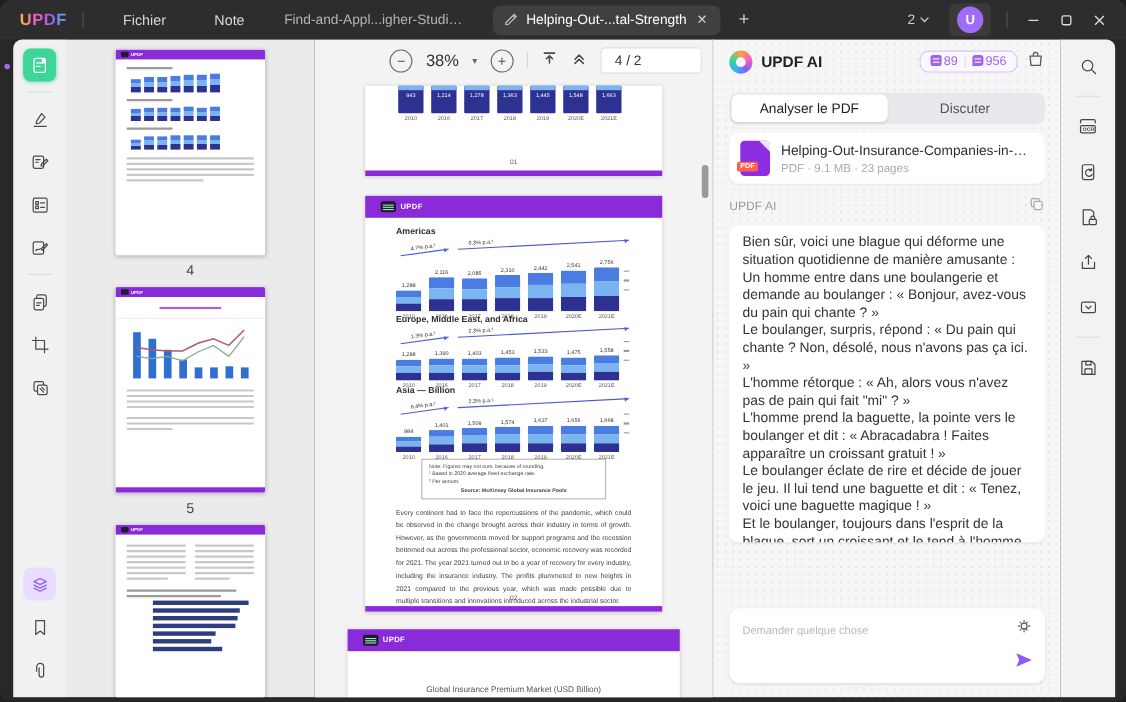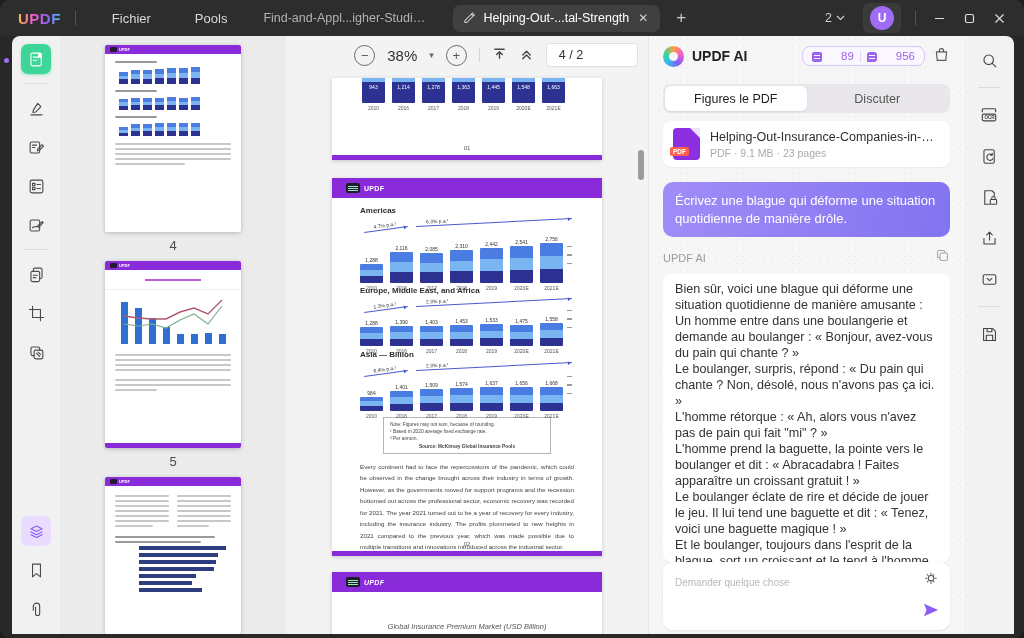--- a/index.html
+++ b/index.html
@@ -113,37 +113,37 @@
   .mc-bar.cut { background:#2c3192; align-items:center; }
   .mc-bar.cut .sliver { height:4px; background:#7ab5f2; width:100%; }
   .mc-valin { color:#fff; font-size:5px; margin-top:2px; }
   .mc-year { font-size:5px; color:#555; margin-top:2px; white-space:nowrap; }
   .mc-legend { position:absolute; right:2px; bottom:14px; display:flex; flex-direction:column; gap:7px; }
   .mc-legend i { width:5px; height:1.5px; background:#999; display:block; }
   .note-box { width:168px; margin:9px auto 0; border:0.5px solid #b5b5b5; padding:3px 6px; }
   .note-line { font-size:4.8px; color:#444; line-height:1.5; }
   .note-line:last-child { font-weight:bold; text-align:center; }
   .p4-body { font-size:6.2px; line-height:1.85; color:#3f3f3f; margin-top:7px; text-align:justify; }
-  .page5t { margin-top:16px; flex:1 0 auto; width:270px;font-style:italic; }
+  .page5t { margin-top:16px; flex:1 0 auto; width:302px; }
   .p5-title { text-align:center; font-size:7.5px; color:#555; margin-top:30px; }
   .vscroll { position:absolute; right:4px; top:114px; width:6px; height:30px; background:#9b9b9b; border-radius:3px; }
 
   
   .ai-panel { width:316px; flex:0 0 316px; background:#f6f6f6;
     background-image:radial-gradient(#e6e4ea 0.8px, transparent 0.8px); background-size:7px 7px;
     display:flex; flex-direction:column; padding:0 14px; border-left:1px solid #e6e6e6; }
   .ai-head { height:40px; display:flex; align-items:center; gap:8px; flex:0 0 40px; }
   .ai-logo { width:21px; height:21px; border-radius:50%;
     background:conic-gradient(#ff9f43,#f560c8,#8b5cf6,#35b6f5,#3ed598,#ff9f43); position:relative; }
   .ai-logo::after { content:''; position:absolute; inset:6px; background:#f6f6f6; border-radius:50%; }
   .ai-title { font-size:14px; font-weight:bold; color:#222; }
   .credit-pill { margin-left:auto; border:1px solid #d8c5f8; border-radius:8px; background:#faf7ff;
     display:flex; align-items:center; gap:6px; padding:3px 9px; font-size:11.5px; color:#9b63f0; }
   .pill-div { width:1px; height:11px; background:#e2d4fa; }
-  .pill-item { display:flex; align-items:flex-end; gap:19px; }
+  .pill-item { display:flex; align-items:flex-start; gap:2px; }
   .pill-ic { width:10px; height:10px; border-radius:2px; background:#9b63f0; display:inline-block; position:relative; }
   .pill-ic.chat { border-radius:3px 3px 3px 0; }
   .pill-ic::after { content:''; position:absolute; left:2px; right:2px; top:3px; height:1px; background:#fff; box-shadow:0 3px 0 #fff; }
   .bag-ic svg { stroke:#5a5a5a; fill:none; stroke-width:1.4; stroke-linecap:round; stroke-linejoin:round; }
   .ai-tabs { margin-top:8px; background:#e9e7ec; border-radius:8px; height:29px; display:flex; padding:2px; flex:0 0 29px; }
   .ai-tab { flex:1; display:flex; align-items:center; justify-content:center; font-size:12.5px; color:#555;
     border-radius:6px; }
   .ai-tab.active { background:#fff; color:#1f1f1f; box-shadow:0 1px 2px rgba(0,0,0,.08); }
   .file-card { margin-top:8px; background:#fff; border-radius:8px; padding:7px 10px; display:flex; gap:10px;
     align-items:center; box-shadow:0 1px 2px rgba(0,0,0,.05); flex:0 0 auto; }
@@ -181,21 +181,21 @@
 </style>
 </head>
 <body>
 
 <div class="window">
 
   <div class="titlebar">
     <div class="logo-updf">UPDF</div>
     <div class="tb-sep"></div>
     <div class="menu-item">Fichier</div>
-    <div class="menu-item">Pools</div>
+    <div class="menu-item">Note</div>
     <div class="tab">Find-and-Appl...igher-Studies</div>
     <div class="tab active">
       <span>
         <svg width="13" height="13" viewBox="0 0 14 14">
             <path d="M2 11.5 L9 4.5 L11 6.5 L4 13.5 H2 Z M9 4.5 l1.2-1.2 2 2 L11 6.5" stroke="#cdcdcd" fill="none" stroke-width="1.1"></path>
           </svg>
       </span>
       <span style="overflow:hidden;text-overflow:ellipsis;">Helping-Out-...tal-Strength</span>
       <span class="tab-close">✕</span>
     </div>
@@ -814,35 +814,34 @@
             </span>
         </div>
         <span class="bag-ic">
           <svg width="17" height="17" viewBox="0 0 20 20">
               <path d="M4 7 H16 L15 17 H5 Z M7.5 7 V5.5 a2.5 2.5 0 0 1 5 0 V7"></path>
             </svg>
         </span>
       </div>
 
       <div class="ai-tabs">
-        <div class="ai-tab active">Figures le PDF</div>
+        <div class="ai-tab active">Analyser le PDF</div>
         <div class="ai-tab">Discuter</div>
       </div>
 
       <div class="file-card">
         <div class="pdf-ic">
             <span class="pdf-badge">PDF</span>
           </div>
         <div class="file-info">
           <div class="file-name">Helping-Out-Insurance-Companies-in-Unlock...</div>
           <div class="file-meta">PDF · 9.1 MB · 23 pages</div>
         </div>
       </div>
 
-      <div class="user-bubble">Écrivez une blague qui déforme une situation quotidienne de manière drôle.</div>
 
       <div class="asst-row">
         <span class="asst-label">UPDF AI</span>
         <span class="copy-ic">
           <svg width="15" height="15" viewBox="0 0 18 18">
               <rect x="6" y="6" width="9" height="9" rx="2"></rect>
               <path d="M12 6 V5 a2 2 0 0 0 -2-2 H5 a2 2 0 0 0 -2 2 v5 a2 2 0 0 0 2 2 h1"></path>
             </svg>
         </span>
       </div>

